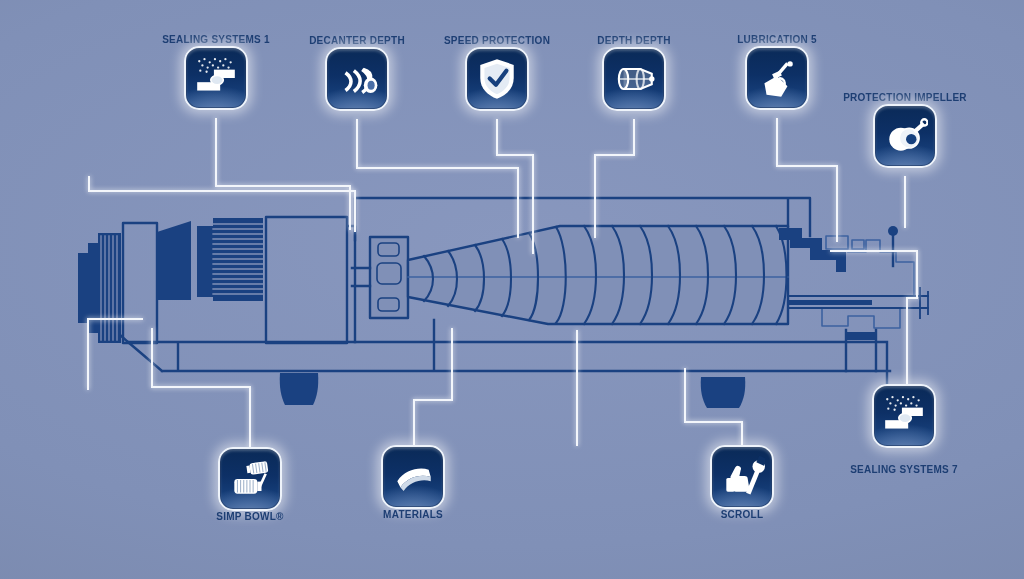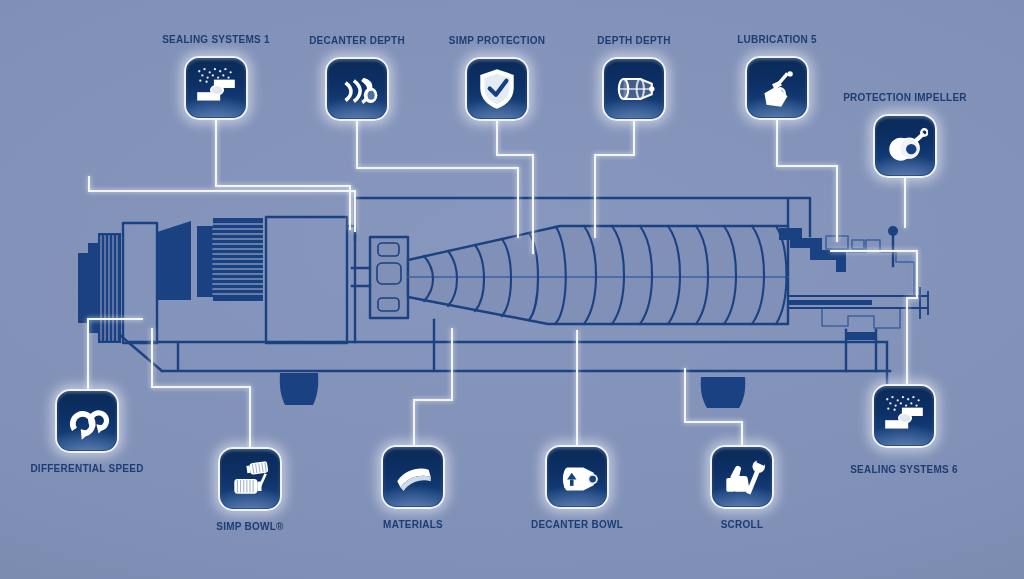--- a/index.html
+++ b/index.html
@@ -2,21 +2,21 @@
 <html><head>
 <meta charset="utf-8">
 <style>
   html,body{margin:0;padding:0;}
   body{font-family:"Liberation Sans","DejaVu Sans",sans-serif;}
   #stage{position:relative;width:1024px;height:579px;overflow:hidden;
     background:radial-gradient(ellipse 120% 95% at 50% 42%, #8897be 0%, #8090b7 55%, #7a89ad 85%, #74829e 100%);}
   svg.layer{position:absolute;left:0;top:0;width:1024px;height:579px;pointer-events:none;}
   #connectors path{stroke:#f3f6fb;stroke-width:2;fill:none;}
   #connectors{filter:drop-shadow(0 0 2.5px rgba(255,255,255,.85));}
-  .feature{position:absolute;width:140px;display:flex;flex-direction:column;align-items:center;gap:10px;}
+  .feature{position:absolute;width:140px;display:flex;flex-direction:column;align-items:center;}
   .flabel{color:#1d3e73;font-weight:bold;font-size:10px;letter-spacing:.25px;text-align:center;white-space:nowrap;line-height:12px;}
   .tile{width:64px;height:64px;border-radius:15px;border:2px solid #eef3fa;box-sizing:border-box;
     display:flex;align-items:center;justify-content:center;cursor:pointer;
     background:
       radial-gradient(130% 90% at 50% 128%, rgba(150,168,196,.95) 0%, rgba(82,116,168,.9) 38%, rgba(24,62,124,0) 72%),
       linear-gradient(180deg,#0a2a58 0%,#0d3066 45%,#1c4886 100%);
     box-shadow:0 0 12px 4px rgba(255,255,255,.5), inset 0 2px 3px rgba(255,255,255,.25), inset 0 0 0 1px rgba(8,30,70,.45);}
   .tile svg{width:46px;height:46px;}
   
   .f-0{left:19px;top:92px}   .f-1{left:146px;top:34px}  .f-2{left:287px;top:35px}
@@ -155,21 +155,21 @@
             <path d="M27 13 c9 6 9 16 0 22"></path>
             <path d="M28 13 q8 2 7 9"></path>
           </g>
           <ellipse cx="35" cy="28" rx="6.5" ry="7.5" fill="#fff"></ellipse>
           <ellipse cx="35.5" cy="28" rx="3.4" ry="4.4" fill="#4a6ea6"></ellipse>
         </svg>
   </div>
 </div>
 
 <div class="feature f-3">
-  <div class="flabel">SIMP PROTECTION</div>
+  <div class="flabel">SPEED PROTECTION</div>
   <div class="tile">
     <svg viewBox="0 0 44 44">
           <path d="M22 3 L38 8.5 V21 C38 31 31 37.5 22 41 C13 37.5 6 31 6 21 V8.5 Z" fill="#fff"></path>
           <path d="M22 7.5 L34 11.5 V21 C34 28.5 29 33.5 22 36.5 C15 33.5 10 28.5 10 21 V11.5 Z" fill="#e4ebf4"></path>
           <path d="M15 21.5 L21 27.5 L31 14" stroke="#16407e" stroke-width="4" fill="none" stroke-linecap="round" stroke-linejoin="round"></path>
         </svg>
   </div>
 </div>
 
 <div class="feature f-4">
@@ -206,31 +206,20 @@
     <svg viewBox="0 0 44 44">
           <circle cx="18" cy="25" r="11" fill="#fff"></circle>
           <circle cx="26" cy="24" r="9.5" fill="#eef3f9" stroke="#fff" stroke-width="1.5"></circle>
           <circle cx="28" cy="25" r="5" fill="#16407e"></circle>
           <path d="M31 18 L40 10" stroke="#fff" stroke-width="4" fill="none"></path>
           <circle cx="40.5" cy="9" r="3" fill="none" stroke="#fff" stroke-width="2.2"></circle>
         </svg>
   </div>
 </div>
 
-<div class="feature f-7">
-  <div class="tile">
-    <svg viewBox="0 0 44 44">
-          <path d="M10 30 a9.5 9.5 0 1 1 10 4" fill="none" stroke="#fff" stroke-width="5.5"></path>
-          <polygon points="16,30 26,32 17,40" fill="#fff"></polygon>
-          <path d="M27 26 a7.5 7.5 0 1 1 8 3" fill="none" stroke="#fff" stroke-width="5"></path>
-          <polygon points="31,25 40,27 33,34" fill="#fff"></polygon>
-        </svg>
-  </div>
-  <div class="flabel">DIFFERENTIAL SPEED</div>
-</div>
 
 <div class="feature f-8">
   <div class="tile">
     <svg viewBox="0 0 44 44">
           <g transform="rotate(-8 30 12)">
             <rect x="22" y="6" width="17" height="11" rx="2.5" fill="#fff"></rect>
             <rect x="19" y="8" width="3" height="7" fill="#fff"></rect>
             <path d="M25 7 V16 M28 7 V16 M31 7 V16 M34 7 V16 M37 7 V16" stroke="#9fb2ca" stroke-width="1"></path>
           </g>
           <path d="M31 30 L37 17" stroke="#fff" stroke-width="2.5"></path>
@@ -245,33 +234,20 @@
 <div class="feature f-9">
   <div class="tile">
     <svg viewBox="0 0 44 44">
           <path d="M7 26 C14 15 28 12 37 15 L39 22 C29 19 17 22 10 32 Z" fill="#fff"></path>
           <path d="M10 32 C17 22 29 19 39 22 L39 26 C30 23.5 19 26.5 13 35.5 Z" fill="#cfdae8"></path>
         </svg>
   </div>
   <div class="flabel">MATERIALS</div>
 </div>
 
-<div class="feature f-10">
-  <div class="tile">
-    <svg viewBox="0 0 44 44">
-          <path d="M13 13 H28 L38 18 V30 L28 35 H13 Z" fill="#fff"></path>
-          <ellipse cx="13" cy="24" rx="4.5" ry="11" fill="#fff"></ellipse>
-          <circle cx="37" cy="24" r="5" fill="#e9eff7"></circle>
-          <circle cx="37" cy="24" r="3.2" fill="#16407e"></circle>
-          <polygon points="17,18 12.5,24.5 21.5,24.5" fill="#16407e"></polygon>
-          <rect x="15.3" y="24.5" width="3.4" height="6" fill="#16407e"></rect>
-        </svg>
-  </div>
-  <div class="flabel">DECANTER BOWL</div>
-</div>
 
 <div class="feature f-11">
   <div class="tile">
     <svg viewBox="0 0 44 44">
           <path d="M28 38 L37 16" stroke="#fff" stroke-width="4.5" fill="none"></path>
           <circle cx="38" cy="12" r="6" fill="#fff"></circle>
           <rect x="37" y="3" width="8" height="7" fill="#0d3064" transform="rotate(25 41 6)"></rect>
           <rect x="7" y="23" width="8" height="13" rx="1.5" fill="#fff"></rect>
           <path d="M16 36 h10 a3 3 0 0 0 3 -3 l-1.5 -9 a3 3 0 0 0 -3 -3 h-5 l1.2 -5.5 a2.8 2.8 0 0 0 -5.2 -2.5 l-4.5 8.5 v13 z" fill="#fff"></path>
         </svg>
@@ -297,16 +273,16 @@
             <circle cx="29" cy="10" r="1.1"></circle>
             <circle cx="34" cy="12" r="1.1"></circle>
             <circle cx="7" cy="15" r="1.1"></circle>
             <circle cx="13" cy="16" r="1.1"></circle>
           </g>
           <rect x="20" y="14" width="20" height="8" fill="#fff"></rect>
           <rect x="4" y="26" width="22" height="8" fill="#fff"></rect>
           <ellipse cx="23" cy="24" rx="6" ry="4.5" fill="#dfe8f2" stroke="#fff" stroke-width="1.5"></ellipse>
         </svg>
   </div>
-  <div class="flabel">SEALING SYSTEMS 6</div>
+  <div class="flabel">SEALING SYSTEMS 7</div>
 </div>
 
 </div>
 
 </body></html>

